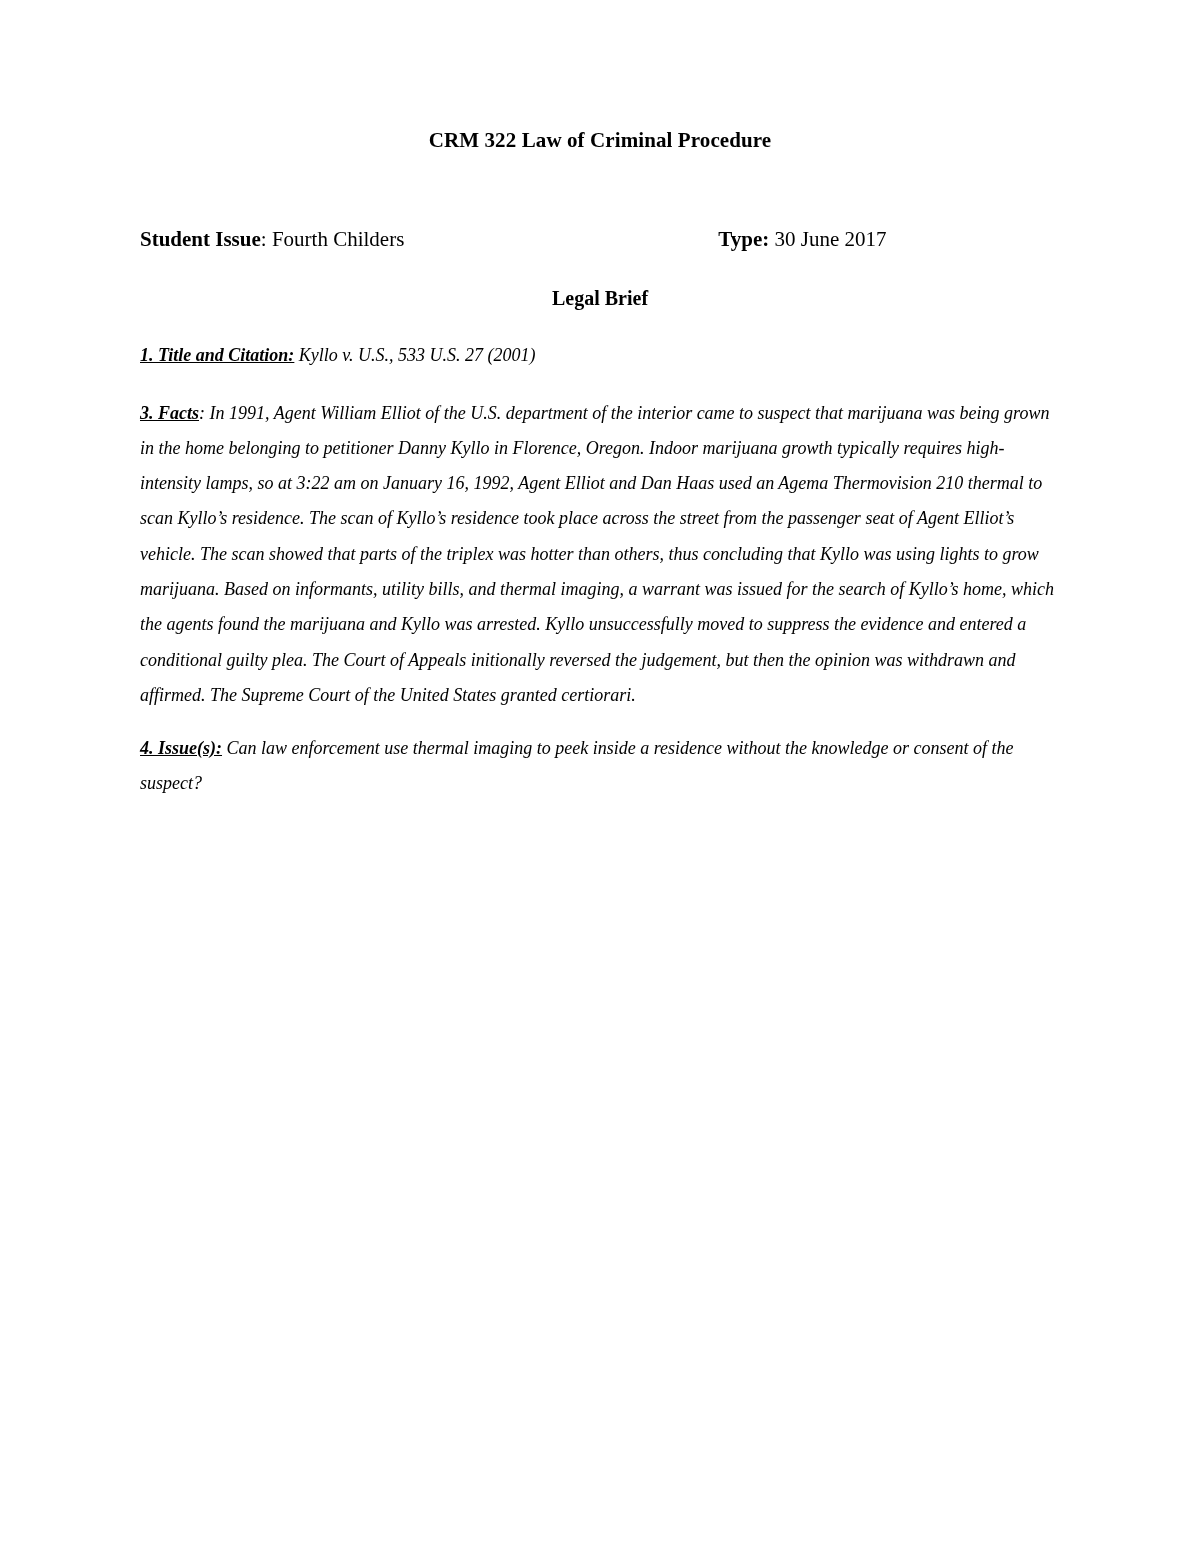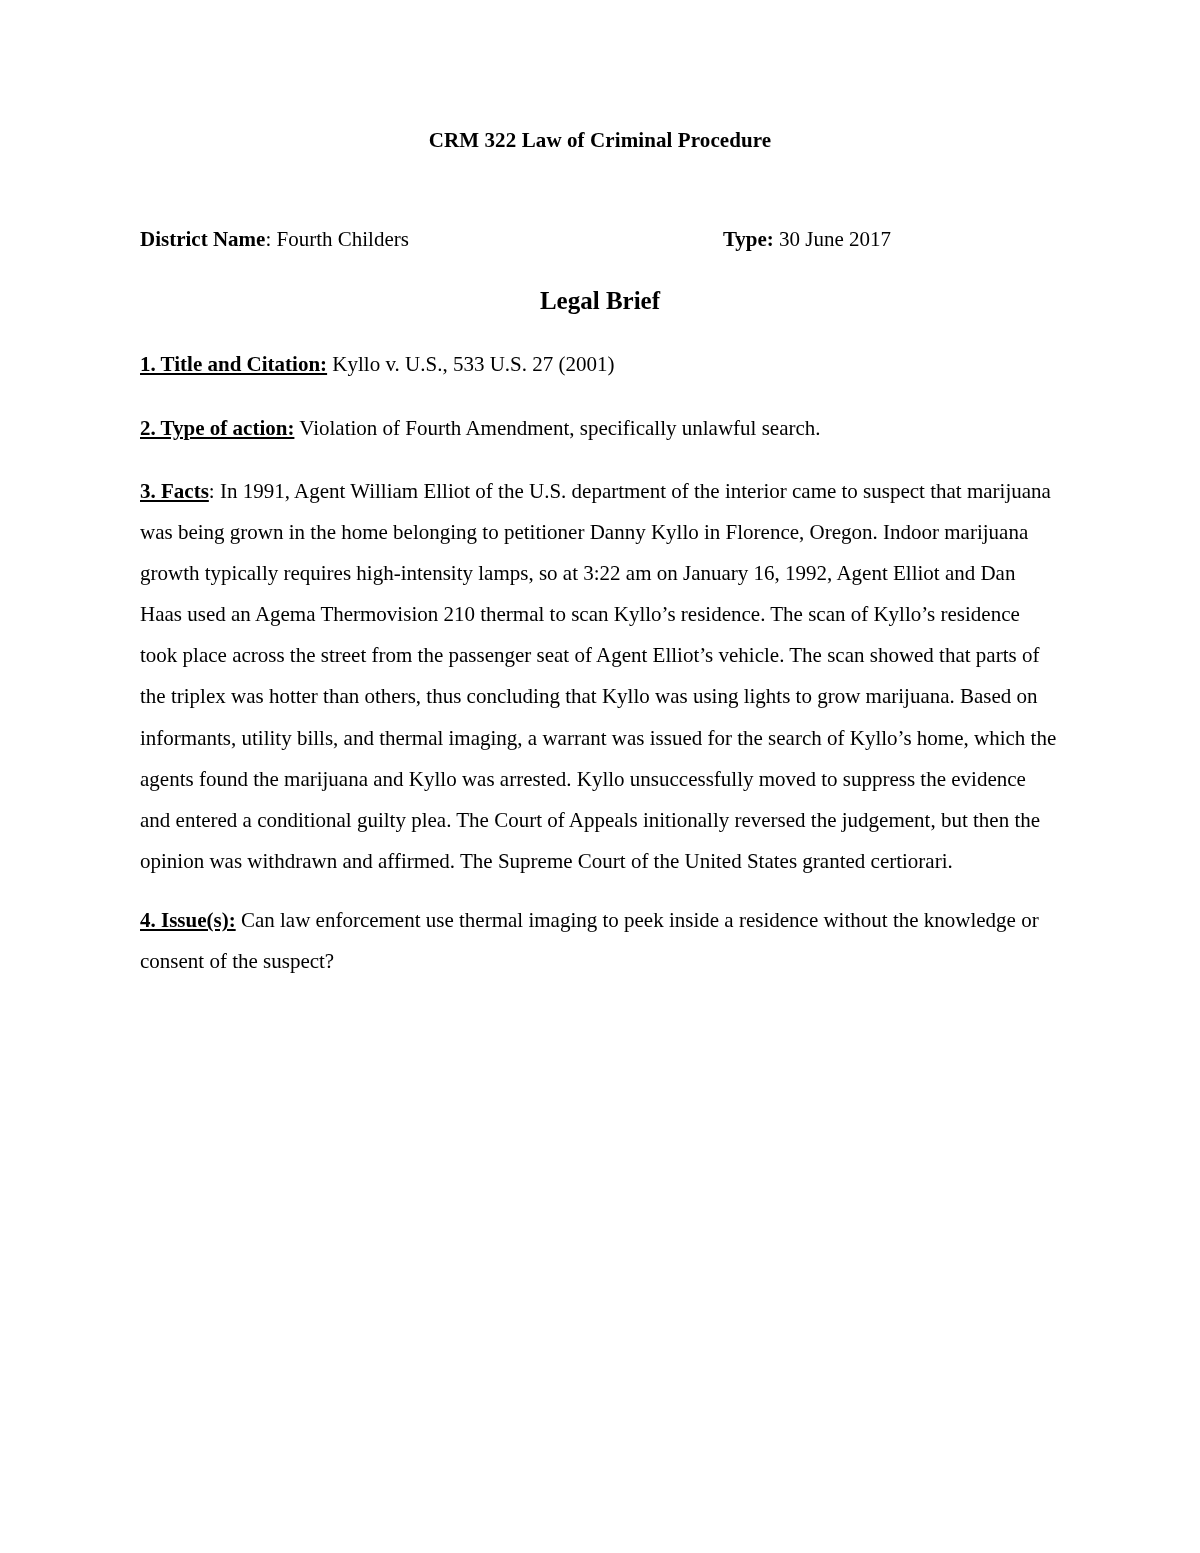--- a/index.html
+++ b/index.html
@@ -36,67 +36,65 @@
     align-items: baseline;
     font-size: 21px;
     line-height: 1.2;
   }
   .meta-left { flex: 0 0 auto; }
   .meta-gap { flex: 0 0 auto; width: 314px; }
   .meta-right { flex: 0 0 auto; }
   .bold { font-weight: bold; }
   .section-heading-centered {
     text-align: center;
-    font-size: 25px;
+    font-size: 20px;
     font-weight: bold;
     margin-top: 34px;
     line-height: 1.2;
   }
   .para {
-    font-size: 21px;
+    font-size: 18px;
     line-height: 1.96;
     margin-top: 22px;
     text-align: left;
+    font-style: italic;
   }
   .para.tight { margin-top: 18px; }
   .para.first { margin-top: 28px; }
   .para .label {
     font-weight: bold;
     text-decoration: underline;
   }
   .body-text { font-weight: normal; }
 </style>
 </head>
 <body>
 
 <div class="page">
 
   <div class="doc-title">CRM 322 Law of Criminal Procedure</div>
 
   <div class="spacer-1"></div>
 
   <div class="meta-row">
     <div class="meta-left">
-      <span class="bold">District Name</span><span class="body-text">: Fourth Childers</span>
+      <span class="bold">Student Issue</span><span class="body-text">: Fourth Childers</span>
     </div>
     <div class="meta-gap"></div>
     <div class="meta-right">
       <span class="bold">Type:</span><span class="body-text"> 30 June 2017</span>
     </div>
   </div>
 
   <div class="section-heading-centered">Legal Brief</div>
 
   <div class="para first">
     <span class="label">1. Title and Citation:</span><span class="body-text"> Kyllo v. U.S., 533 U.S. 27 (2001)</span>
   </div>
 
-  <div class="para">
-    <span class="label">2. Type of action:</span><span class="body-text"> Violation of Fourth Amendment, specifically unlawful search.</span>
-  </div>
 
   <div class="para">
     <span class="label">3. Facts</span><span class="body-text">: In 1991, Agent William Elliot of the U.S. department of the interior came to suspect that marijuana was being grown in the home belonging to petitioner Danny Kyllo in Florence, Oregon. Indoor marijuana growth typically requires high-intensity lamps, so at 3:22 am on January 16, 1992, Agent Elliot and Dan Haas used an Agema Thermovision 210 thermal to scan Kyllo’s residence. The scan of Kyllo’s residence took place across the street from the passenger seat of Agent Elliot’s vehicle. The scan showed that parts of the triplex was hotter than others, thus concluding that Kyllo was using lights to grow marijuana. Based on informants, utility bills, and thermal imaging, a warrant was issued for the search of Kyllo’s home, which the agents found the marijuana and Kyllo was arrested. Kyllo unsuccessfully moved to suppress the evidence and entered a conditional guilty plea. The Court of Appeals initionally reversed the judgement, but then the opinion was withdrawn and affirmed. The Supreme Court of the United States granted certiorari.</span>
   </div>
 
   <div class="para tight">
     <span class="label">4. Issue(s):</span><span class="body-text"> Can law enforcement use thermal imaging to peek inside a residence without the knowledge or consent of the suspect?</span>
   </div>
 
 

